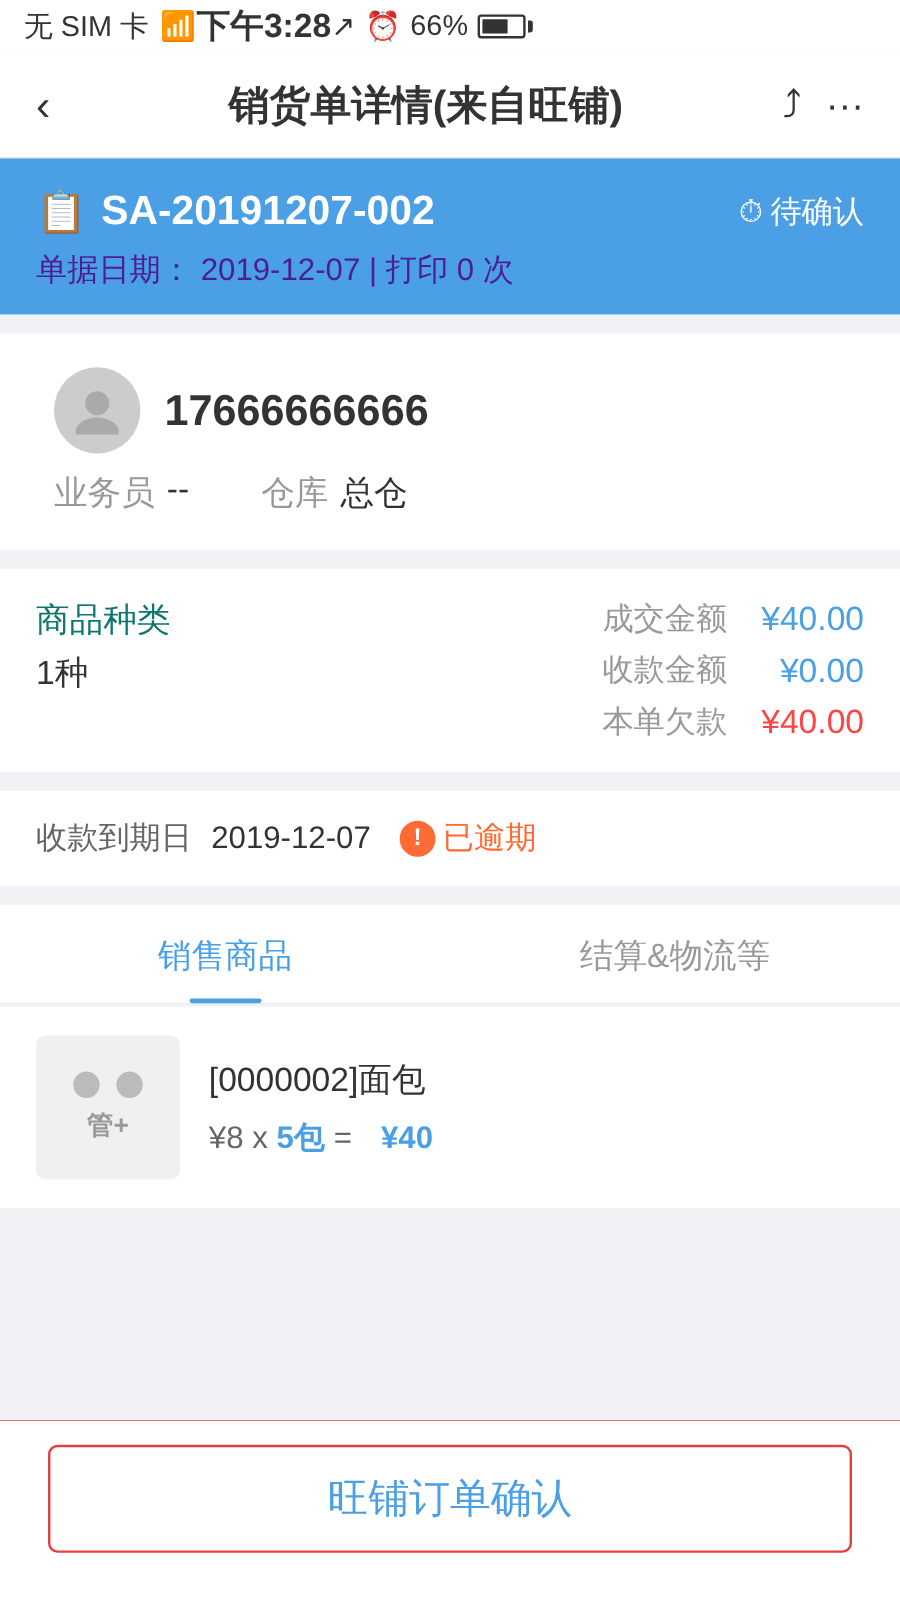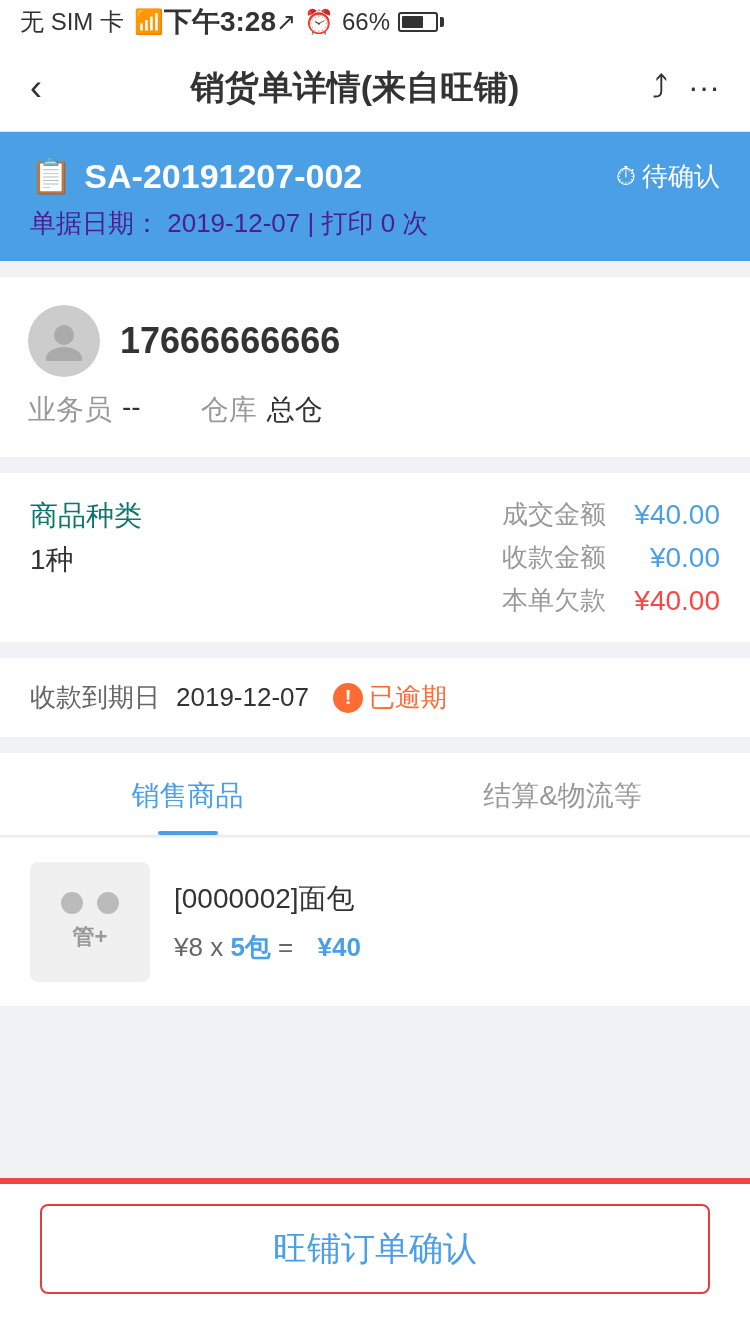--- a/index.html
+++ b/index.html
@@ -94,21 +94,21 @@
       gap: 6px;
     }
     .order-date {
       font-size: 26px;
       color: #4c1d95;
     }
 
     
     .customer-card {
       background: #fff;
-      padding: 28px 28px;
+      padding: 28px 45px;
       margin-top: 16px;
     }
     .customer-top {
       display: flex;
       align-items: center;
       gap: 20px;
       margin-bottom: 14px;
     }
     .customer-avatar {
       width: 72px;
@@ -325,21 +325,21 @@
     }
 
     
     .bottom-button-container {
       position: fixed;
       bottom: 0;
       left: 0;
       width: 750px;
       background: #fff;
       padding: 20px 40px 40px;
-      border-top: 6px solid #ef4444;
+      border-top: 1px solid #ef4444;
     }
     .confirm-button {
       width: 100%;
       height: 90px;
       border: 2px solid #e53e3e;
       background: #fff;
       border-radius: 8px;
       font-size: 34px;
       color: #4a9fe5;
       font-weight: 500;

